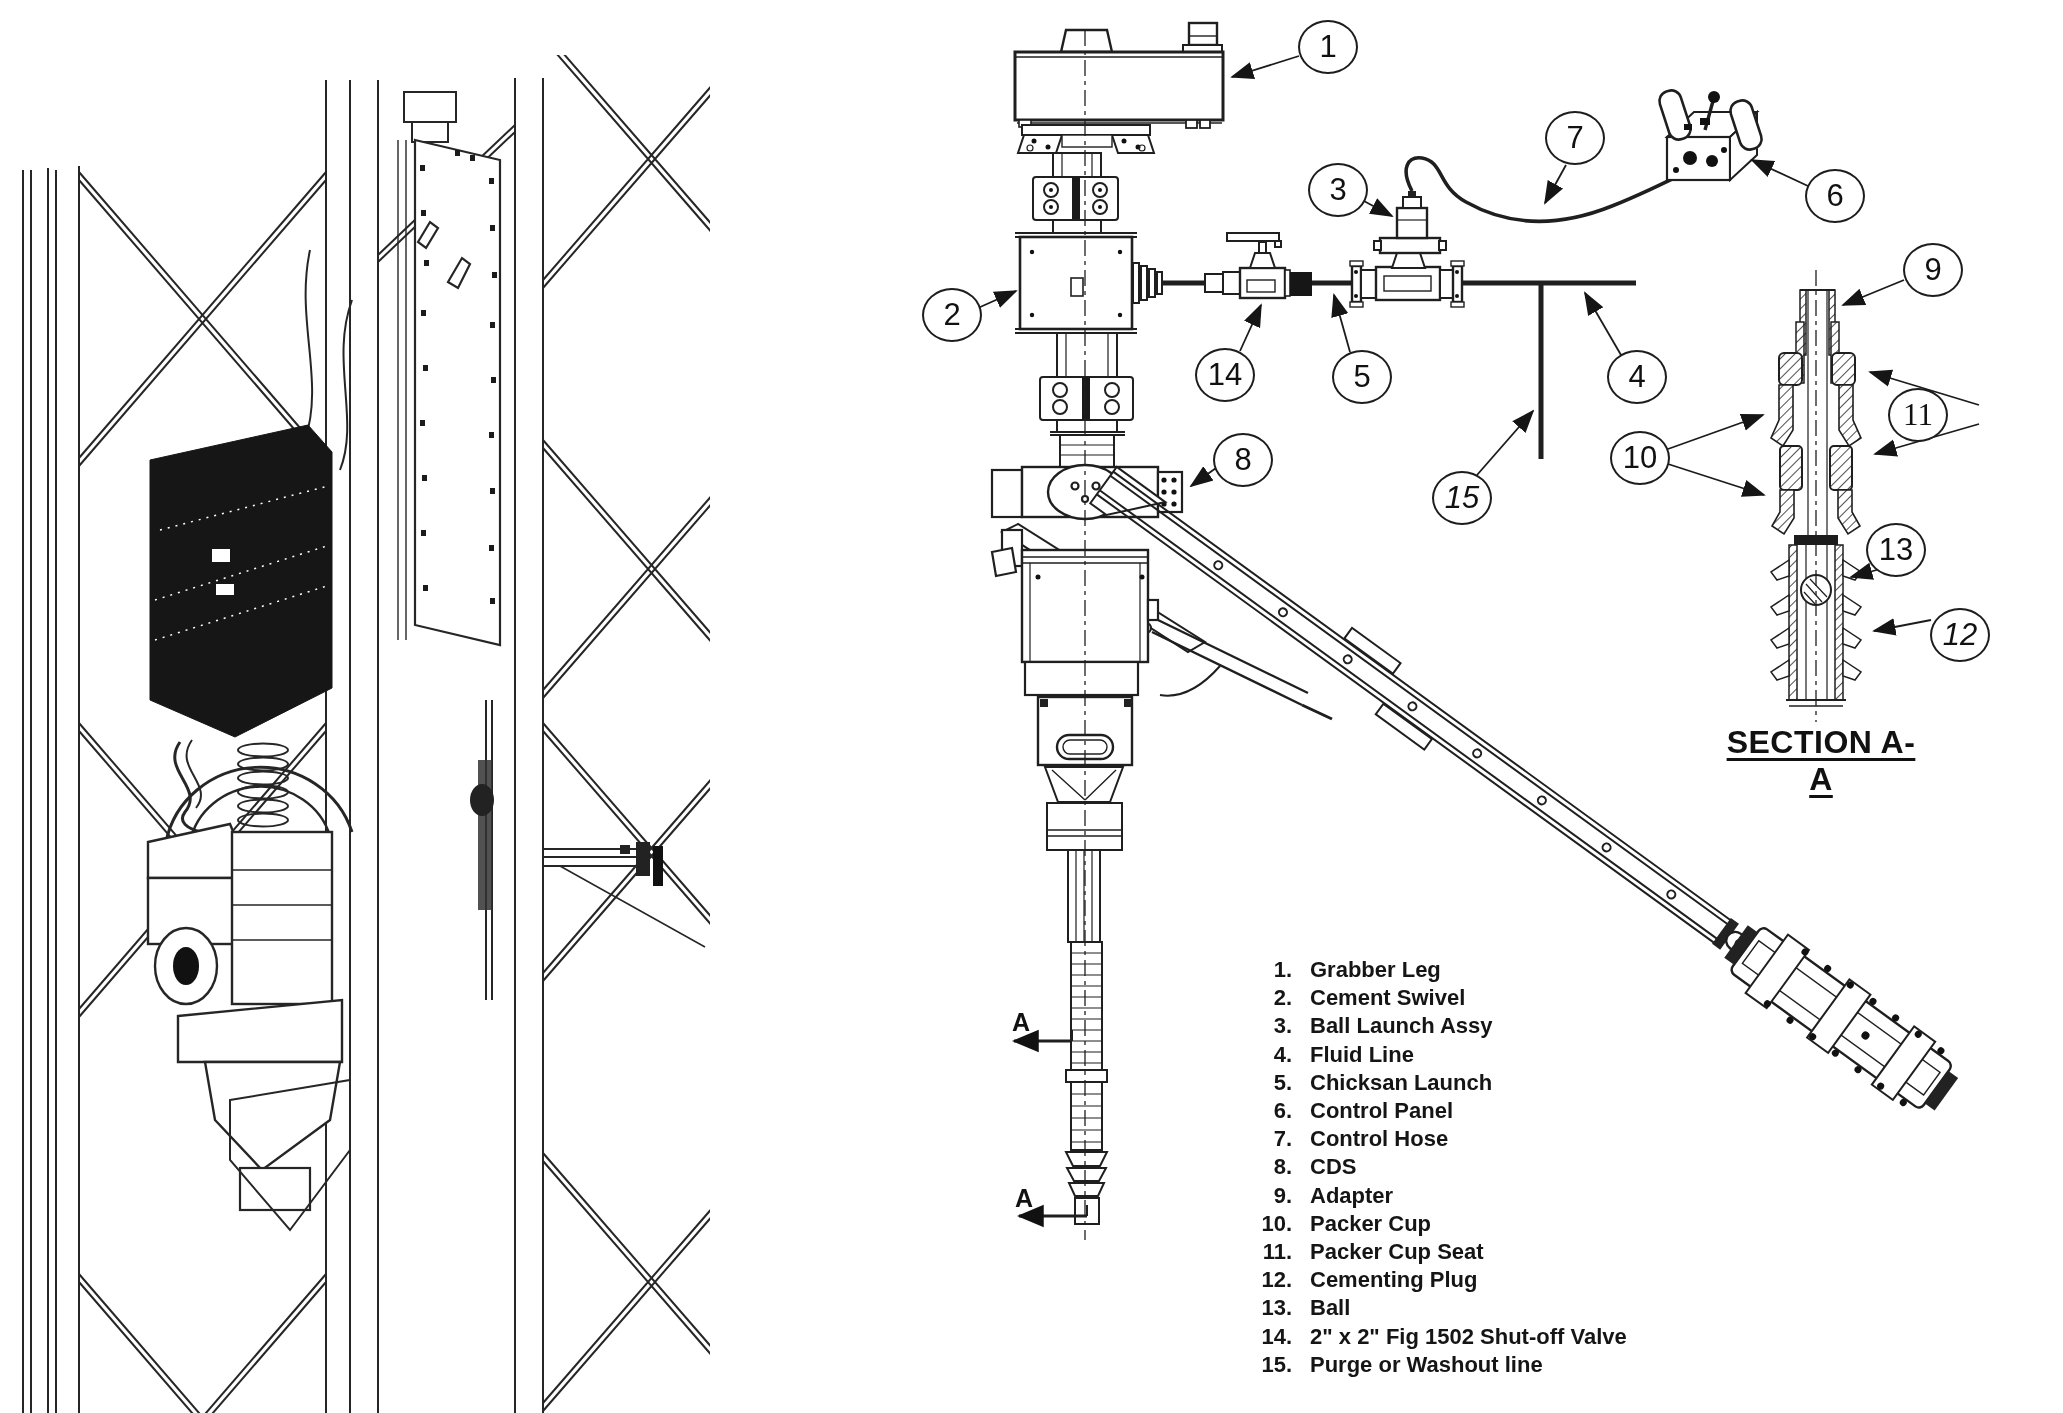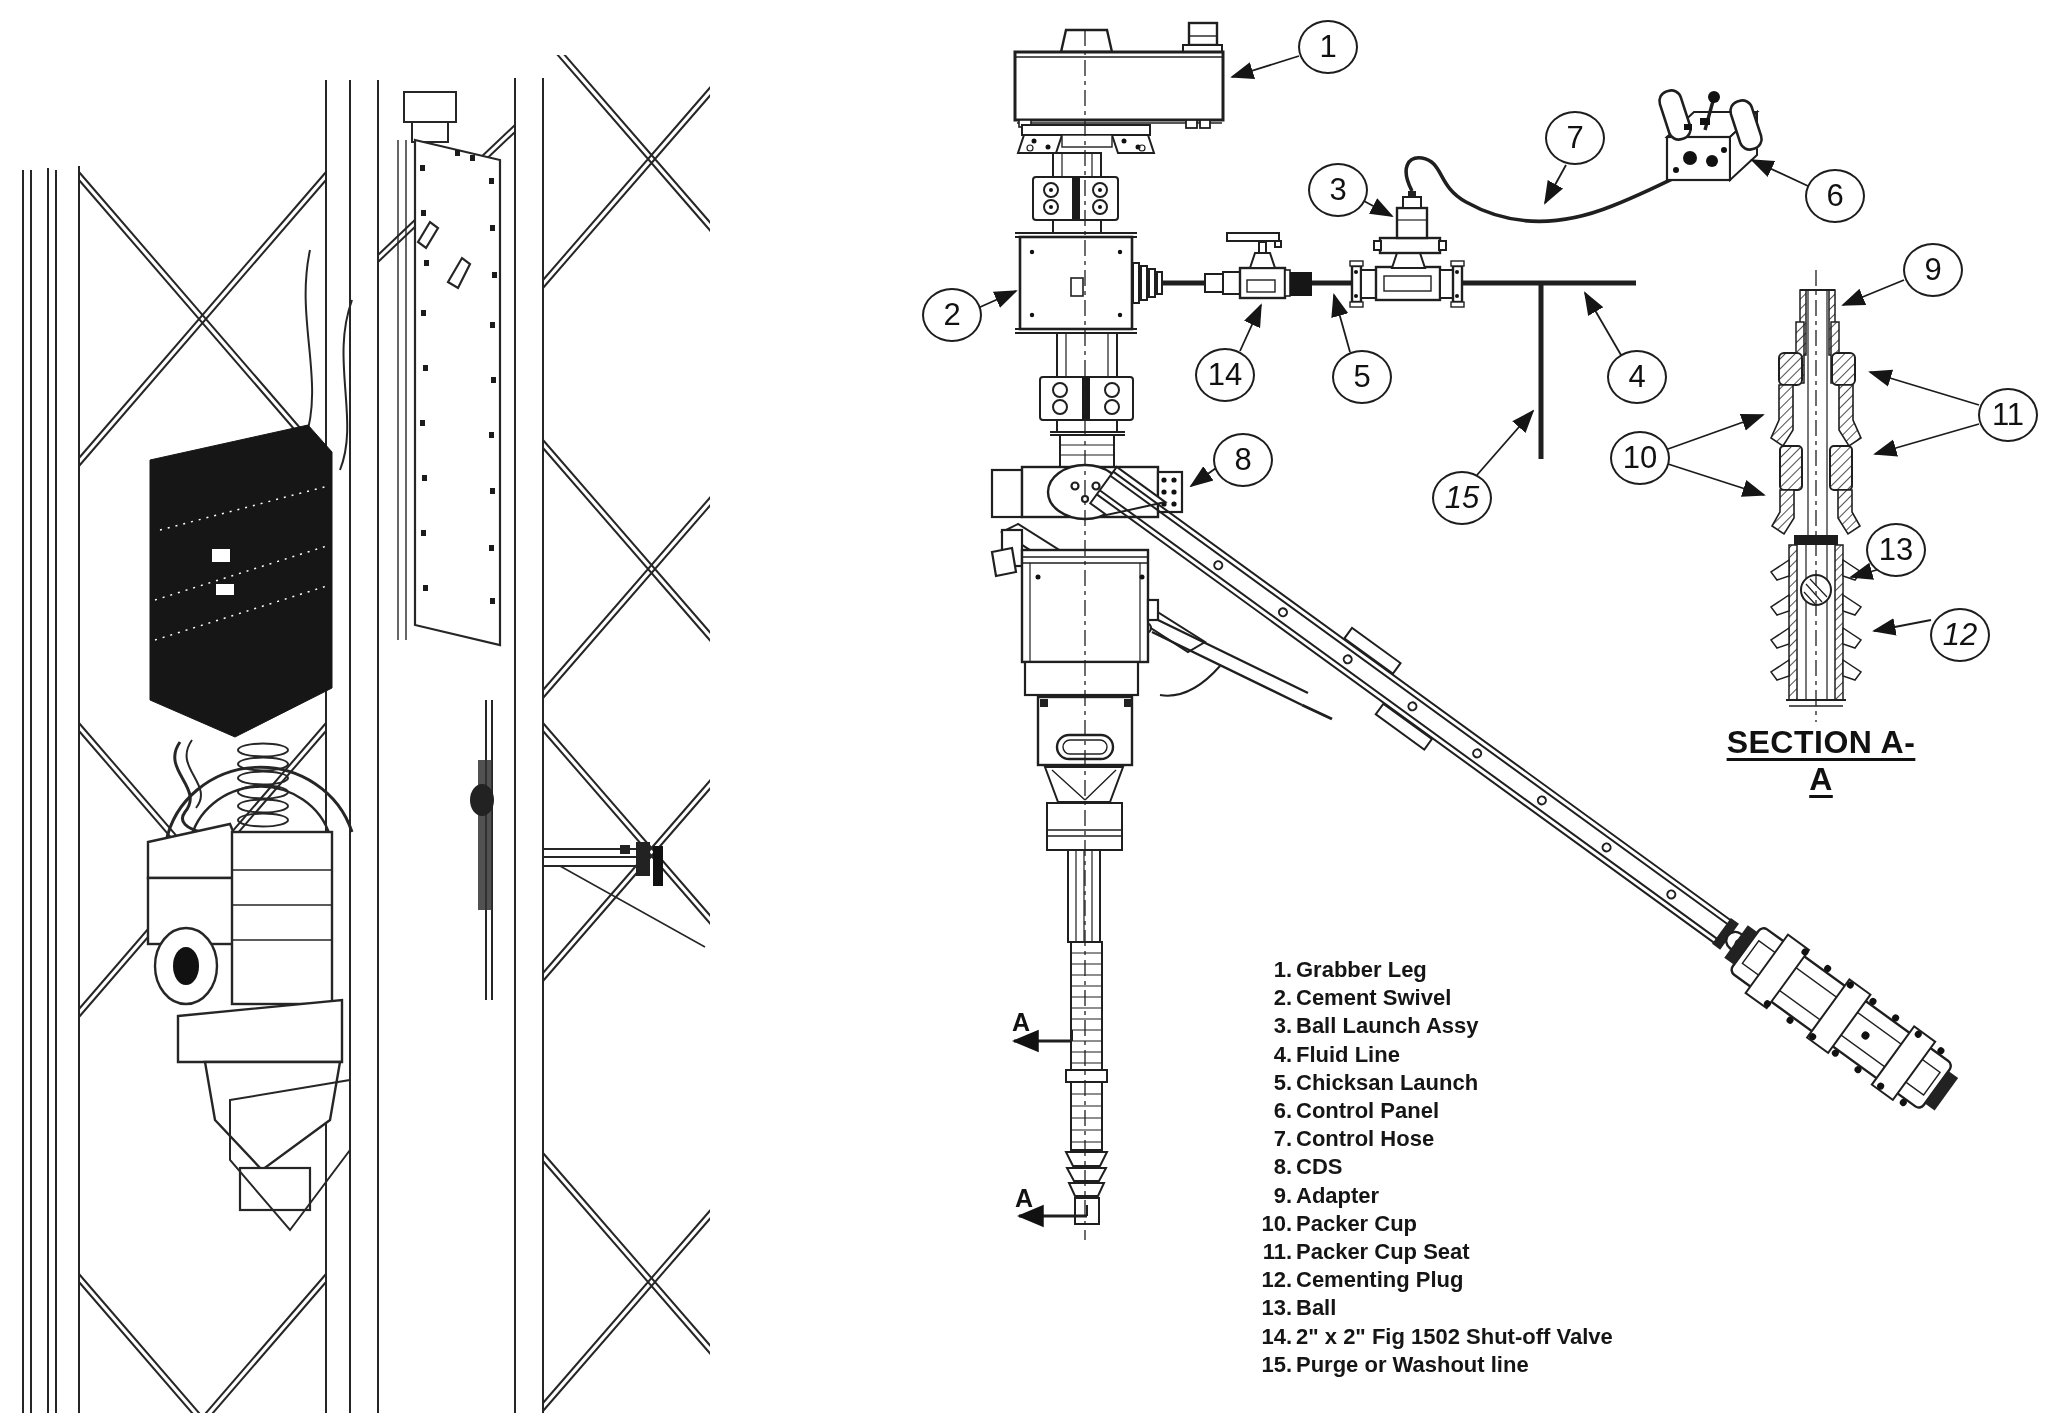--- a/index.html
+++ b/index.html
@@ -15,21 +15,21 @@
   }
   .section-label{
     position:absolute;left:1726px;top:724px;width:190px;text-align:center;
     font-size:32px;font-weight:700;letter-spacing:.5px;color:#111;
     text-decoration:underline;text-underline-offset:5px;text-decoration-thickness:3px;
   }
   .a-marker{position:absolute;font-size:25px;font-weight:700;color:#111;}
   .parts-list{position:absolute;left:1230px;top:956px;display:flex;flex-direction:column;}
   .parts-row{display:flex;height:28.2px;align-items:center;}
   .parts-num{width:62px;text-align:right;font-size:22px;font-weight:600;color:#151515;}
-  .parts-label{margin-left:4px;font-size:22px;font-weight:600;color:#151515;white-space:nowrap;}
+  .parts-label{margin-left:18px;font-size:22px;font-weight:600;color:#151515;white-space:nowrap;}
 </style>
 </head>
 <body>
 
 <div class="canvas">
 
 <svg class="art" width="2063" height="1413" viewBox="0 0 2063 1413">
   <defs>
     <pattern id="hatch" width="7" height="7" patternTransform="rotate(45)" patternUnits="userSpaceOnUse">
       <rect width="7" height="7" fill="#ffffff"></rect>
@@ -498,21 +498,21 @@
     </div>
 <div class="callout" style="left:1213px;top:433px;">
       <span>8</span>
     </div>
 <div class="callout" style="left:1903px;top:243px;">
       <span>9</span>
     </div>
 <div class="callout" style="left:1610px;top:431px;">
       <span>10</span>
     </div>
-<div class="callout" style="left:1978px;top:388px;">
+<div class="callout" style="left:1888px;top:388px;font-family:Liberation Serif, serif;">
       <span>11</span>
     </div>
 <div class="callout" style="left:1930px;top:608px;font-style:italic;">
       <span>12</span>
     </div>
 <div class="callout" style="left:1866px;top:523px;">
       <span>13</span>
     </div>
 <div class="callout" style="left:1195px;top:348px;">
       <span>14</span>

